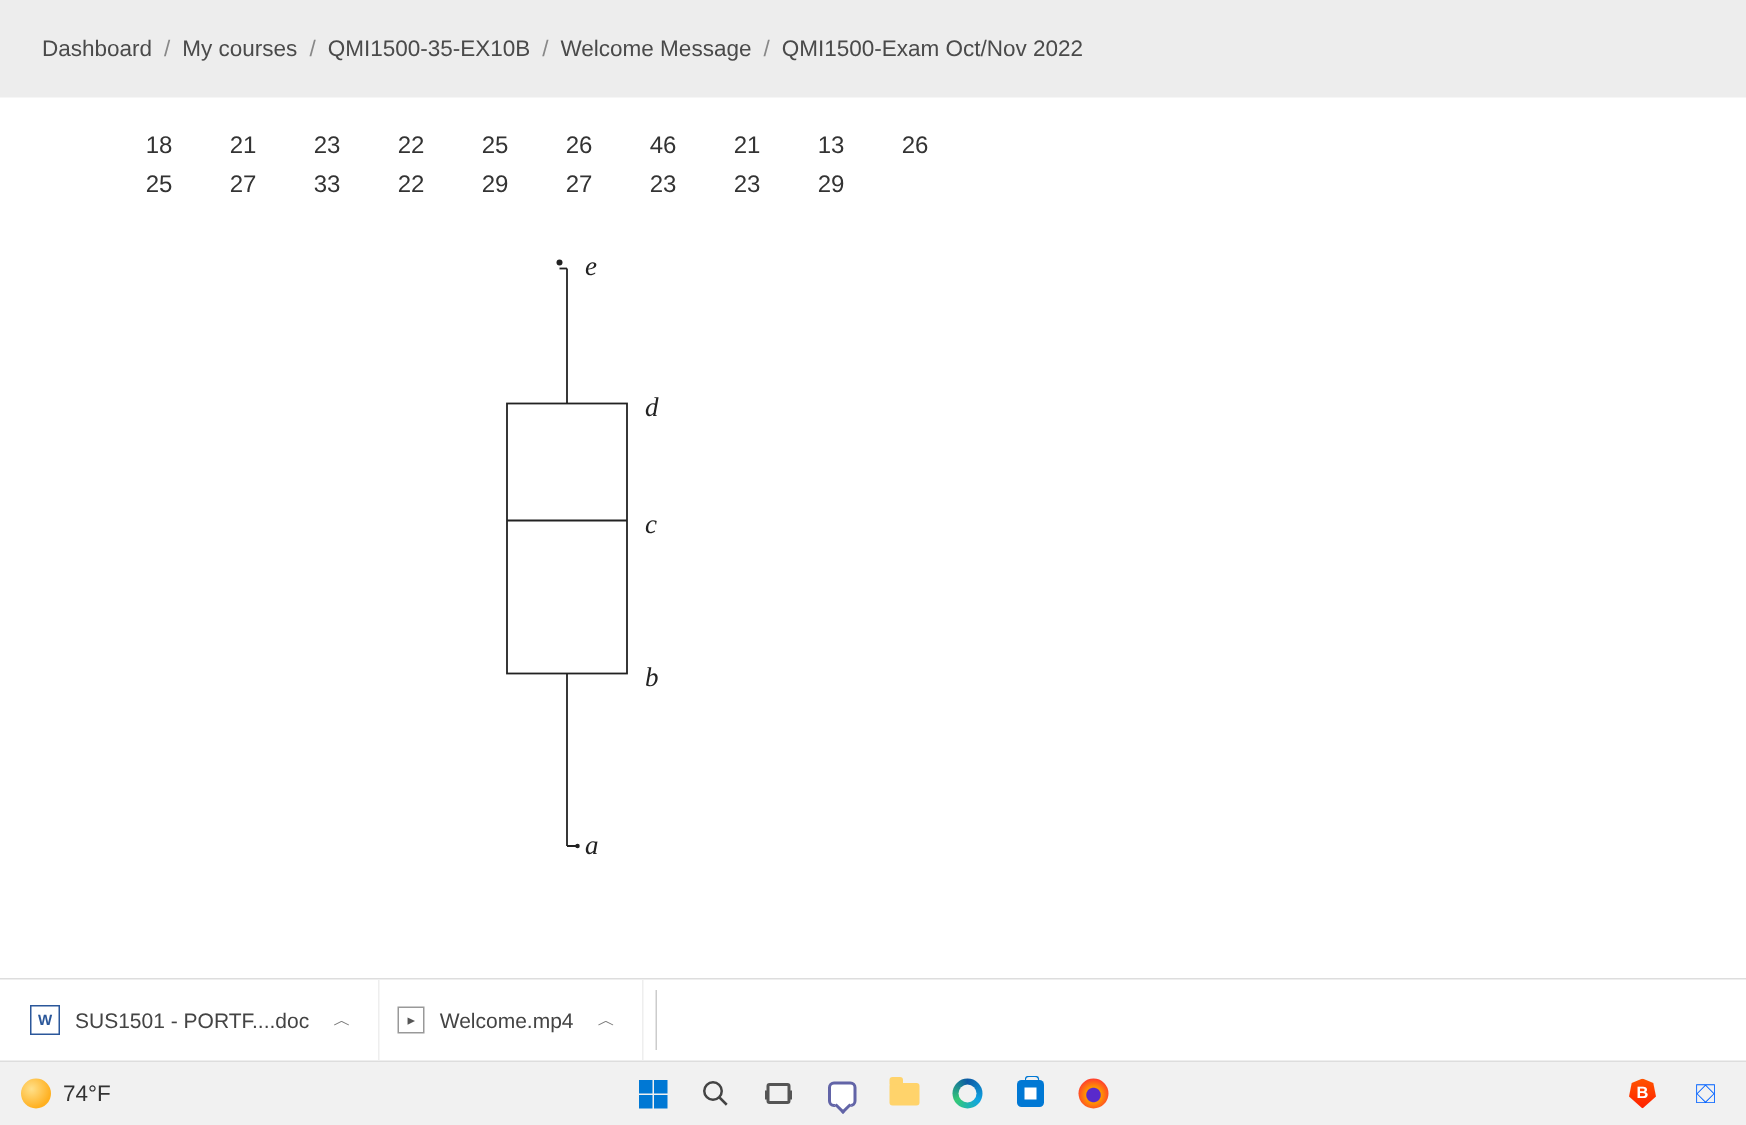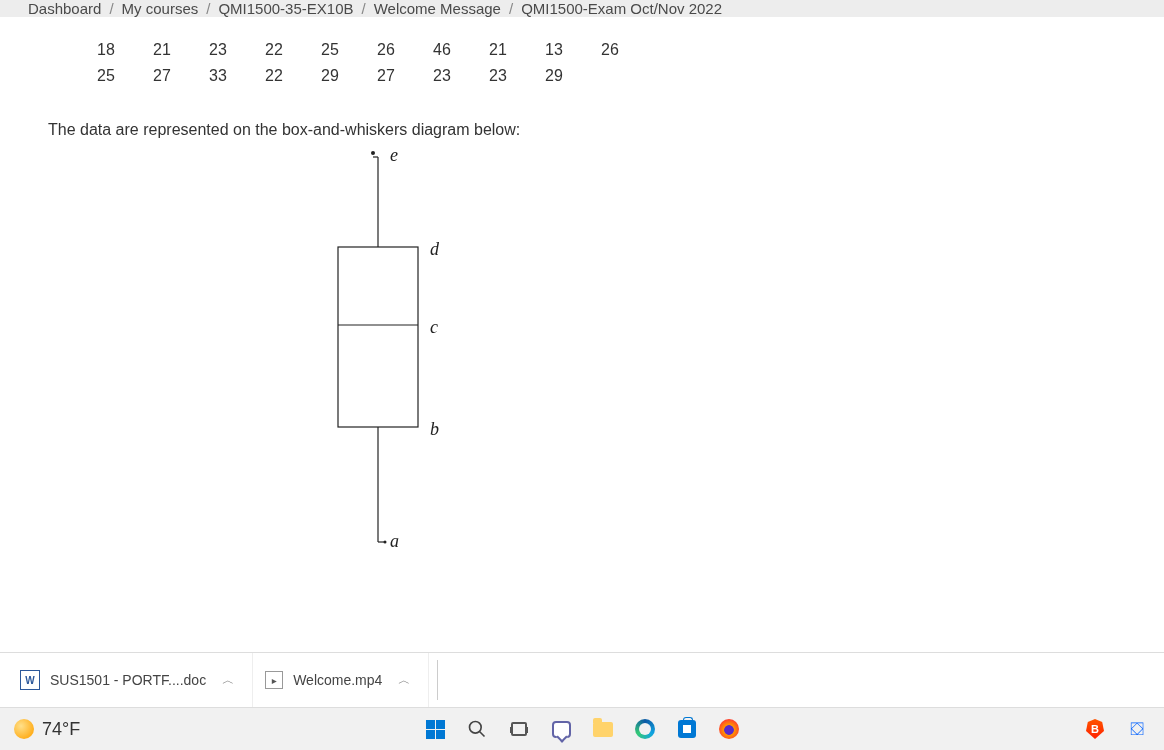--- a/index.html
+++ b/index.html
@@ -6,21 +6,21 @@
     body {
       font-family: "Segoe UI", Arial, sans-serif;
       width: 1164px;
       height: 750px;
       overflow: hidden;
       background: #fff;
       position: relative;
     }
     .breadcrumb {
       background: #ededed;
-      padding: 0 28px;
+      padding: 24px 28px;
       font-size: 15px;
       color: #4a4a4a;
       display: flex;
       gap: 8px;
       align-items: center;
     }
     .breadcrumb a { color: #4a4a4a; text-decoration: none; }
     .breadcrumb .sep { color: #888; }
     .content {
       padding: 20px 48px;
@@ -97,21 +97,21 @@
       position: absolute;
       left: 0; right: 0; bottom: 0;
       height: 42px;
       background: #f1f1f1;
       display: flex;
       align-items: center;
       padding: 0 14px;
     }
     .weather {
       display: flex; align-items: center; gap: 8px;
-      font-size: 18px; color: #333;
+      font-size: 15px; color: #333;
     }
     .weather-icon {
       width: 20px; height: 20px; border-radius: 50%;
       background: radial-gradient(circle at 35% 35%, #ffe08a 0%, #ffb020 70%);
     }
     .taskbar .center {
       position: absolute;
       left: 50%; transform: translateX(-50%);
       top: 0; bottom: 0;
       display: flex; align-items: center; gap: 0;
@@ -195,21 +195,20 @@
       <td>29</td>
       <td>27</td>
       <td>23</td>
       <td>23</td>
       <td>29</td>
       <td></td>
     </tr>
   </tbody>
     </table>
 
-  <p class="diagram-text">The data are represented on the box-and-whiskers diagram below:</p>
 
   <div class="boxplot-wrap">
     <svg width="200" height="400" viewBox="0 0 200 400">
 
       <line x1="90" y1="10" x2="90" y2="100" stroke="#222" stroke-width="1.2"></line>
 
       <line x1="85" y1="10" x2="90" y2="10" stroke="#222" stroke-width="1.2"></line>
       <circle cx="85" cy="6" r="2" fill="#222"></circle>
 
       <rect x="50" y="100" width="80" height="180" fill="none" stroke="#222" stroke-width="1.2"></rect>

